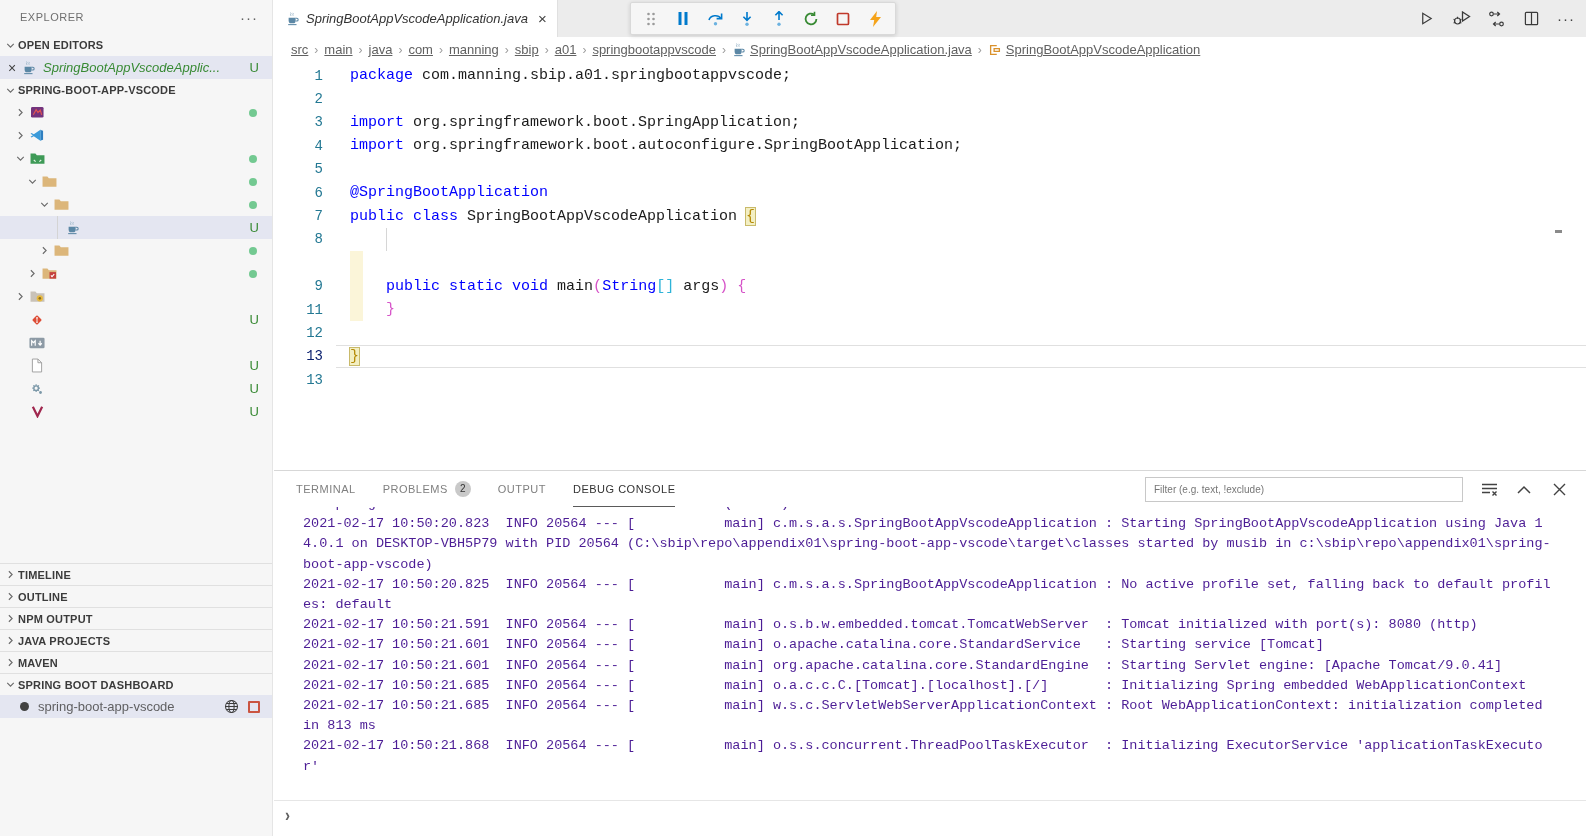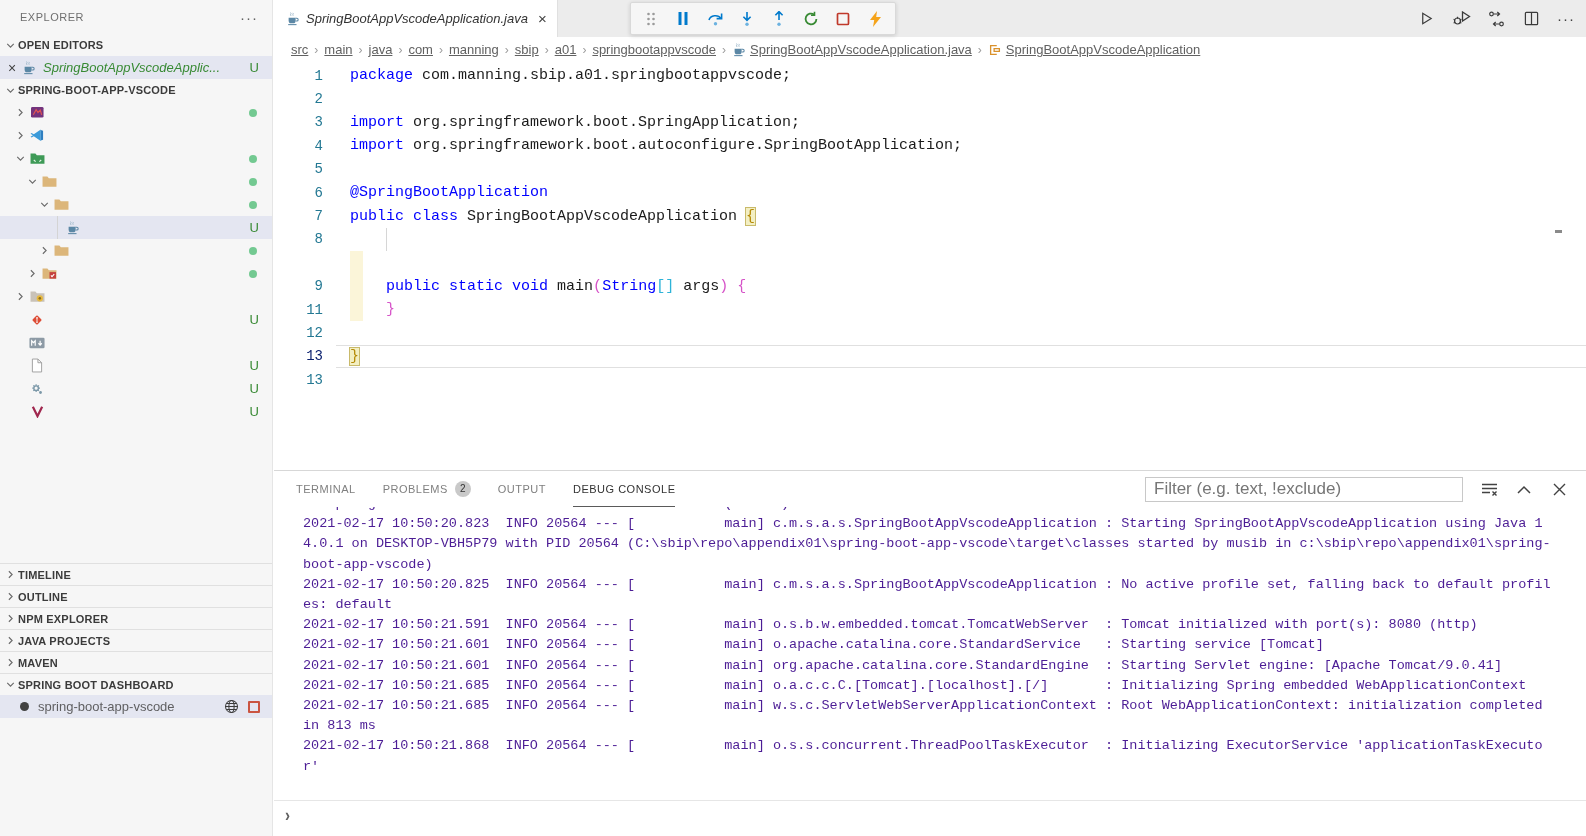--- a/index.html
+++ b/index.html
@@ -86,21 +86,21 @@
 
   
   #panel { position:absolute; left:0; top:470px; width:1312px; height:366px; background:#fff; border-top:1px solid #d7d7d7; }
   #panel-head { height:36px; display:flex; align-items:center; padding-left:22px; }
   .ptab { display:flex; align-items:center; margin-right:27px; font-size:11px; letter-spacing:.5px;
           color:#7f7f7f; height:36px; cursor:pointer; border-bottom:1px solid transparent; }
   .ptab.active { color:#333; border-bottom:1px solid #5a5a5a; }
   .pbadge { margin-left:7px; background:#c9c9c9; color:#333; border-radius:50%; width:16px; height:16px;
             font-size:10px; display:inline-flex; align-items:center; justify-content:center; letter-spacing:0; }
   #filter { margin-left:auto; width:318px; height:25px; border:1px solid #c8c8c8; background:#fff;
-            font-family:"Liberation Sans", sans-serif; font-size:17px; color:#ec4899; padding:0 8px; outline:none; }
+            font-family:"Liberation Sans", sans-serif; font-size:10px; color:#ec4899; padding:0 8px; outline:none; }
   #filter::placeholder { color:#767676; }
   #panel-icons { display:flex; align-items:center; gap:17px; margin:0 18px 0 17px; color:#424242; }
   .pic { display:inline-flex; width:18px; height:18px; align-items:center; justify-content:center; cursor:pointer; }
   #log { height:300px; overflow:hidden; padding-left:29px; font-family:"Liberation Mono", monospace;
          font-size:13.5px; line-height:20.2px; color:#4c1d95; white-space:pre; }
   #log .clipped { margin-top:-13px; }
   #prompt-row { position:absolute; left:0; right:0; bottom:8px; height:28px; border-top:1px solid #e6e6e6;
                 display:flex; align-items:center; padding-left:11px; color:#6a6a6a; }
   .prompt-g { font-size:15px; font-weight:bold; color:#5f5f5f; transform:scaleY(1.2); }
 </style>
@@ -355,21 +355,21 @@
             </svg>
           </span>
           <span>OUTLINE</span>
         </div>
         <div class="sec-h bsec">
           <span class="chev">
             <svg width="13" height="13" viewBox="0 0 16 16" fill="none" stroke="#6a6a6a" stroke-width="1.4">
               <path d="M6 4l4 4-4 4"></path>
             </svg>
           </span>
-          <span>NPM EXPLORER</span>
+          <span>NPM OUTPUT</span>
         </div>
         <div class="sec-h bsec">
           <span class="chev">
             <svg width="13" height="13" viewBox="0 0 16 16" fill="none" stroke="#6a6a6a" stroke-width="1.4">
               <path d="M6 4l4 4-4 4"></path>
             </svg>
           </span>
           <span>JAVA PROJECTS</span>
         </div>
         <div class="sec-h bsec">

